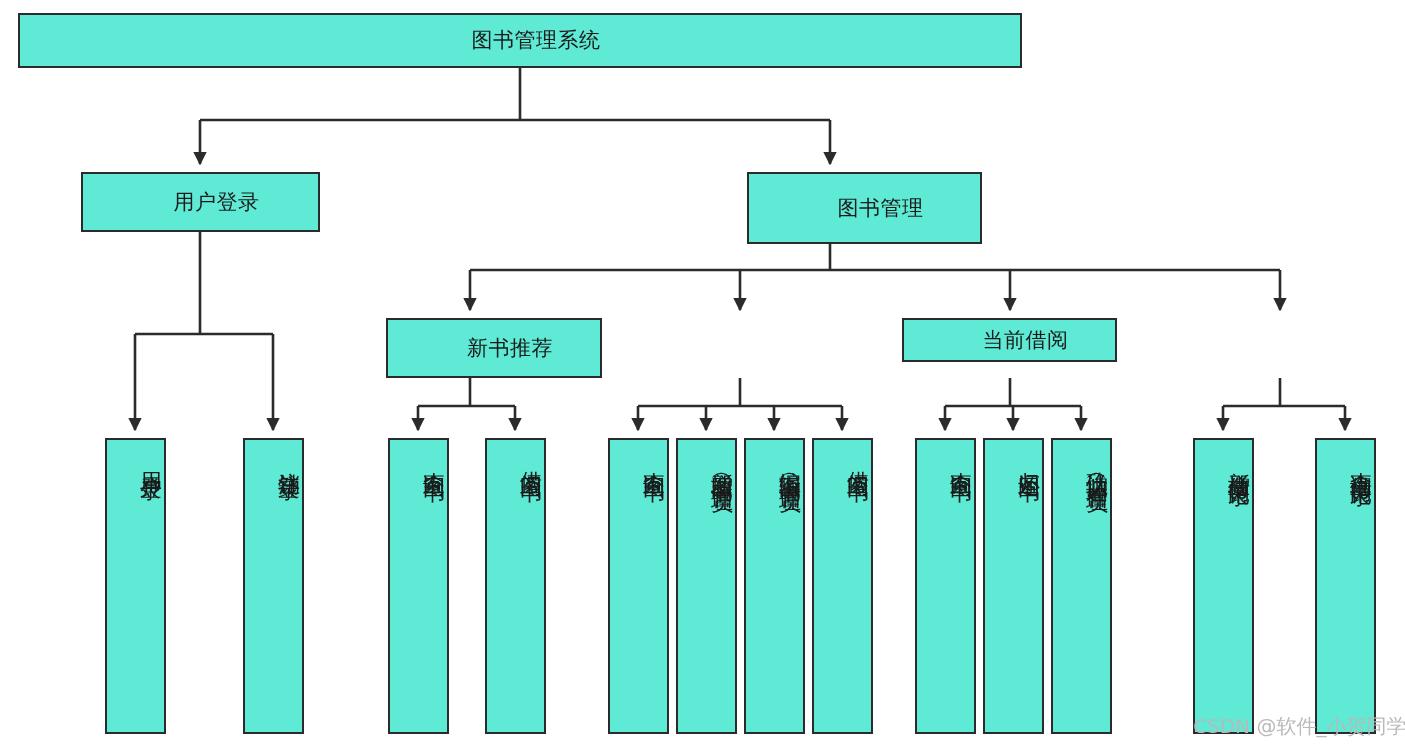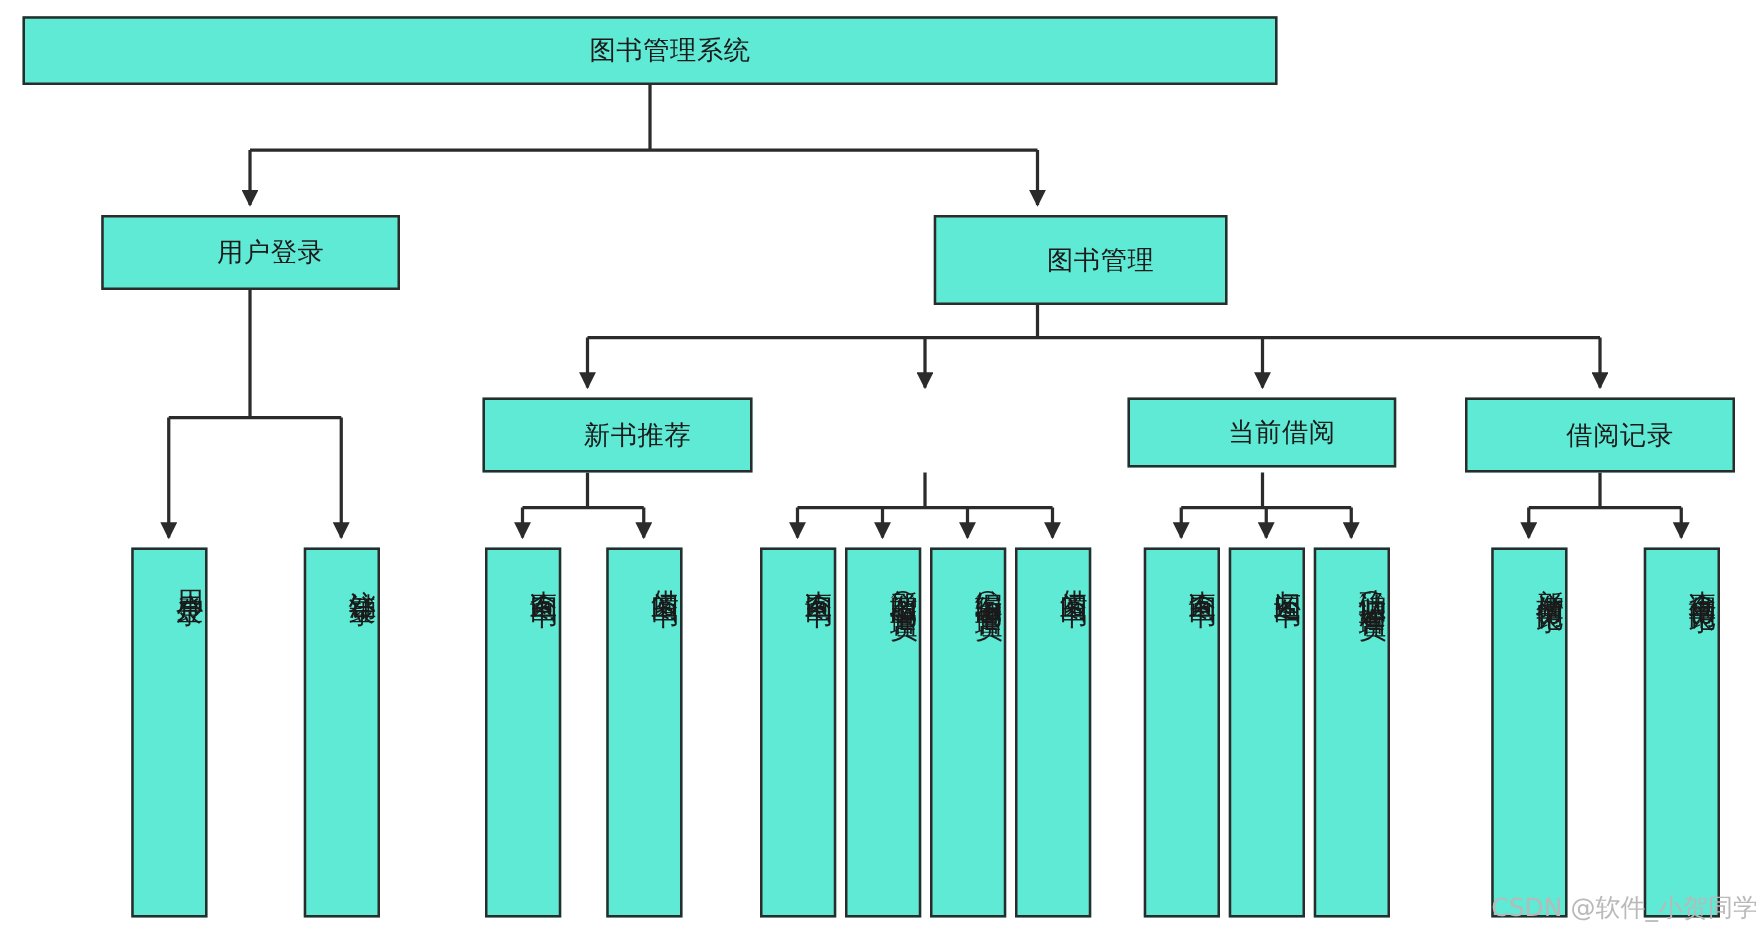--- a/index.html
+++ b/index.html
@@ -137,27 +137,24 @@
 
   <div class="node-box node-h" style="left:747px; top:172px; width:235px; height:72px;">
     <span class="node-label">图书管理</span>
   </div>
 
   <div class="node-box node-h" style="left:362px; top:318px; width:216px; height:60px;margin-left:24px;">
     <span class="node-label">新书推荐</span>
   </div>
 
 
-  <div class="node-box node-h" style="left:902px; top:318px; width:215px; height:56px;">
+  <div class="node-box node-h" style="left:902px; top:318px; width:215px; height:44px;">
     <span class="node-label">当前借阅</span>
   </div>
 
-  <div class="node-box node-h" style="left:1172px; top:318px; width:216px; height:60px;">
-    <span class="node-label">借阅记录</span>
-  </div>
 
   <div class="node-box node-v" style="left:105px; top:438px; width:61px; height:296px;">
     <span class="node-label">用户登录</span>
   </div>
 
   <div class="node-box node-v" style="left:243px; top:438px; width:61px; height:296px;">
     <span class="node-label">注销登录</span>
   </div>
 
   <div class="node-box node-v" style="left:388px; top:438px; width:61px; height:296px;">

